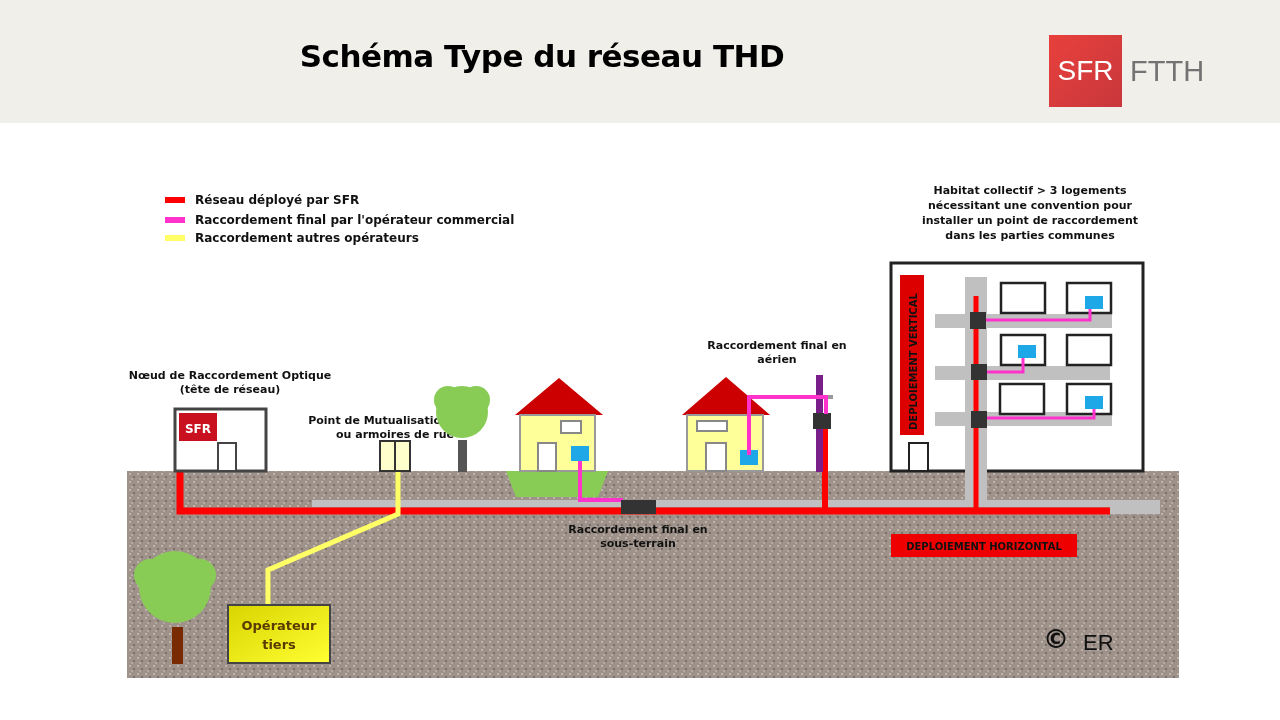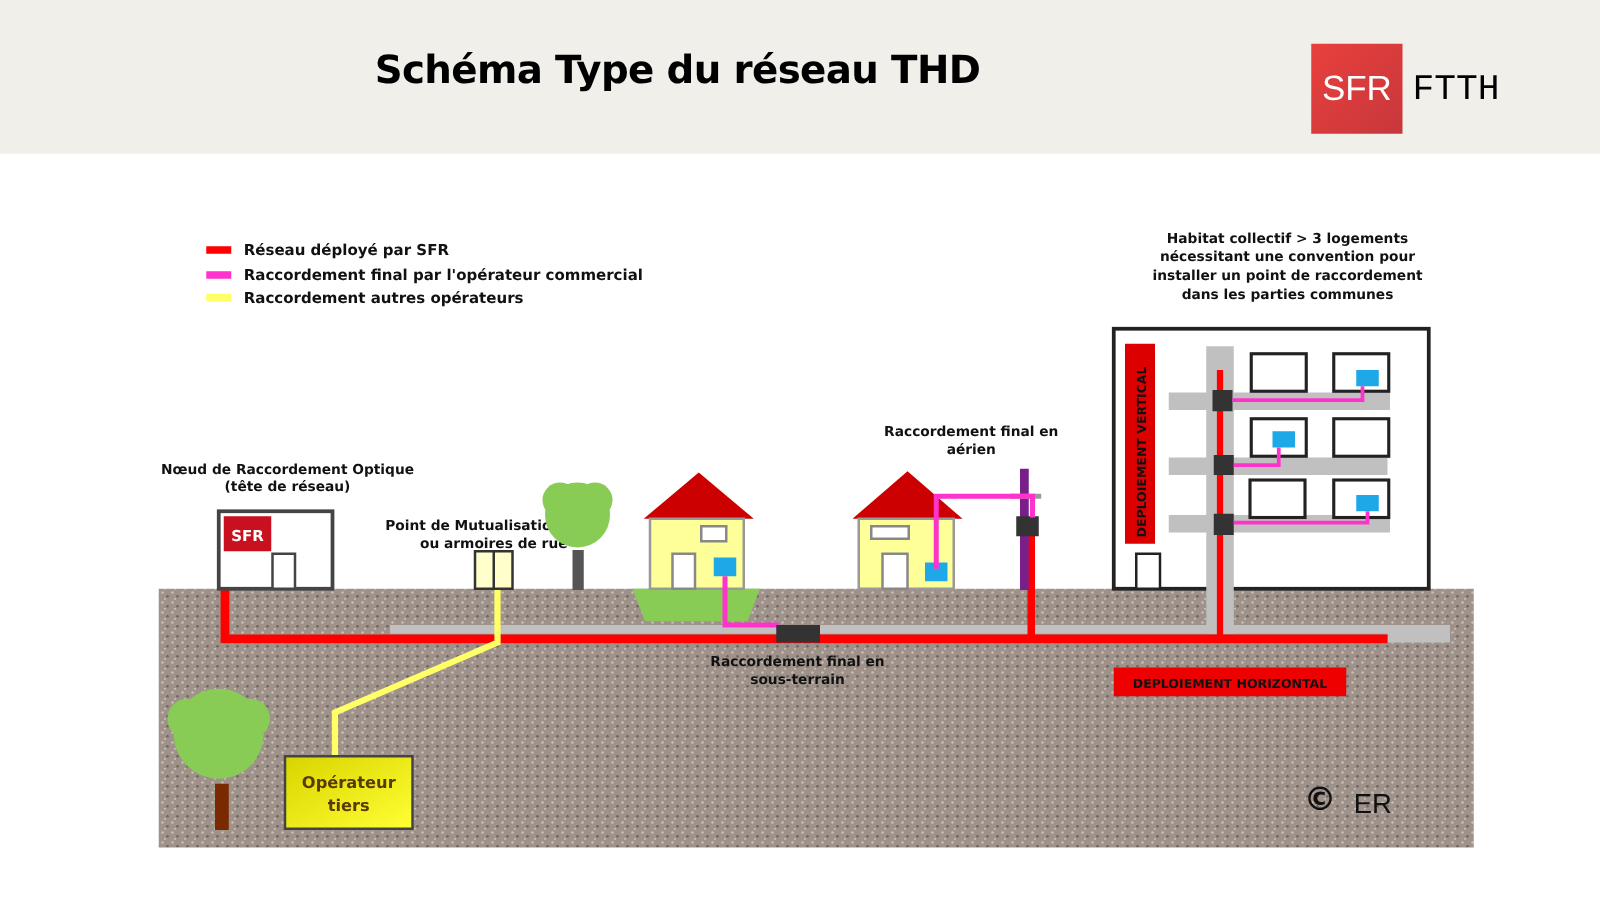--- a/index.html
+++ b/index.html
@@ -1,21 +1,21 @@
 <!DOCTYPE html>
 <html><head>
 <meta charset="utf-8">
 <style>
   html,body{margin:0;padding:0;}
   body{width:1280px;height:720px;position:relative;background:#ffffff;overflow:hidden;font-family:"DejaVu Sans",sans-serif;}
   .header{position:absolute;left:0;top:0;width:1280px;height:123px;background:#f1efea;}
   .title{position:absolute;left:0;width:1084px;top:38px;text-align:center;font-family:"DejaVu Sans",sans-serif;font-weight:bold;font-size:31px;color:#000;letter-spacing:-0.5px;}
   .logo-box{position:absolute;left:1049px;top:35px;width:73px;height:72px;background:linear-gradient(135deg,#e8403c,#c8373c);}
   .logo-sfr{position:absolute;left:1049px;top:55px;width:73px;text-align:center;color:#fff;font-family:"Liberation Sans",sans-serif;font-size:28px;}
-  .logo-ftth{position:absolute;left:1130px;top:55px;color:#000000;font-family:Liberation Mono, monospace;font-size:29px;}
+  .logo-ftth{position:absolute;left:1130px;top:55px;color:#737373;font-family:Liberation Sans, sans-serif;font-size:29px;}
   svg{position:absolute;left:0;top:0;}
   .lbl{font-family:"DejaVu Sans",sans-serif;font-weight:bold;font-size:11px;fill:#111;}
   .leg{font-family:"DejaVu Sans",sans-serif;font-weight:bold;font-size:12px;fill:#111;}
 </style>
 </head>
 <body>
 
 <div class="header"></div>
 <div class="title">Schéma Type du réseau THD</div>
 <div class="logo-box"></div>

